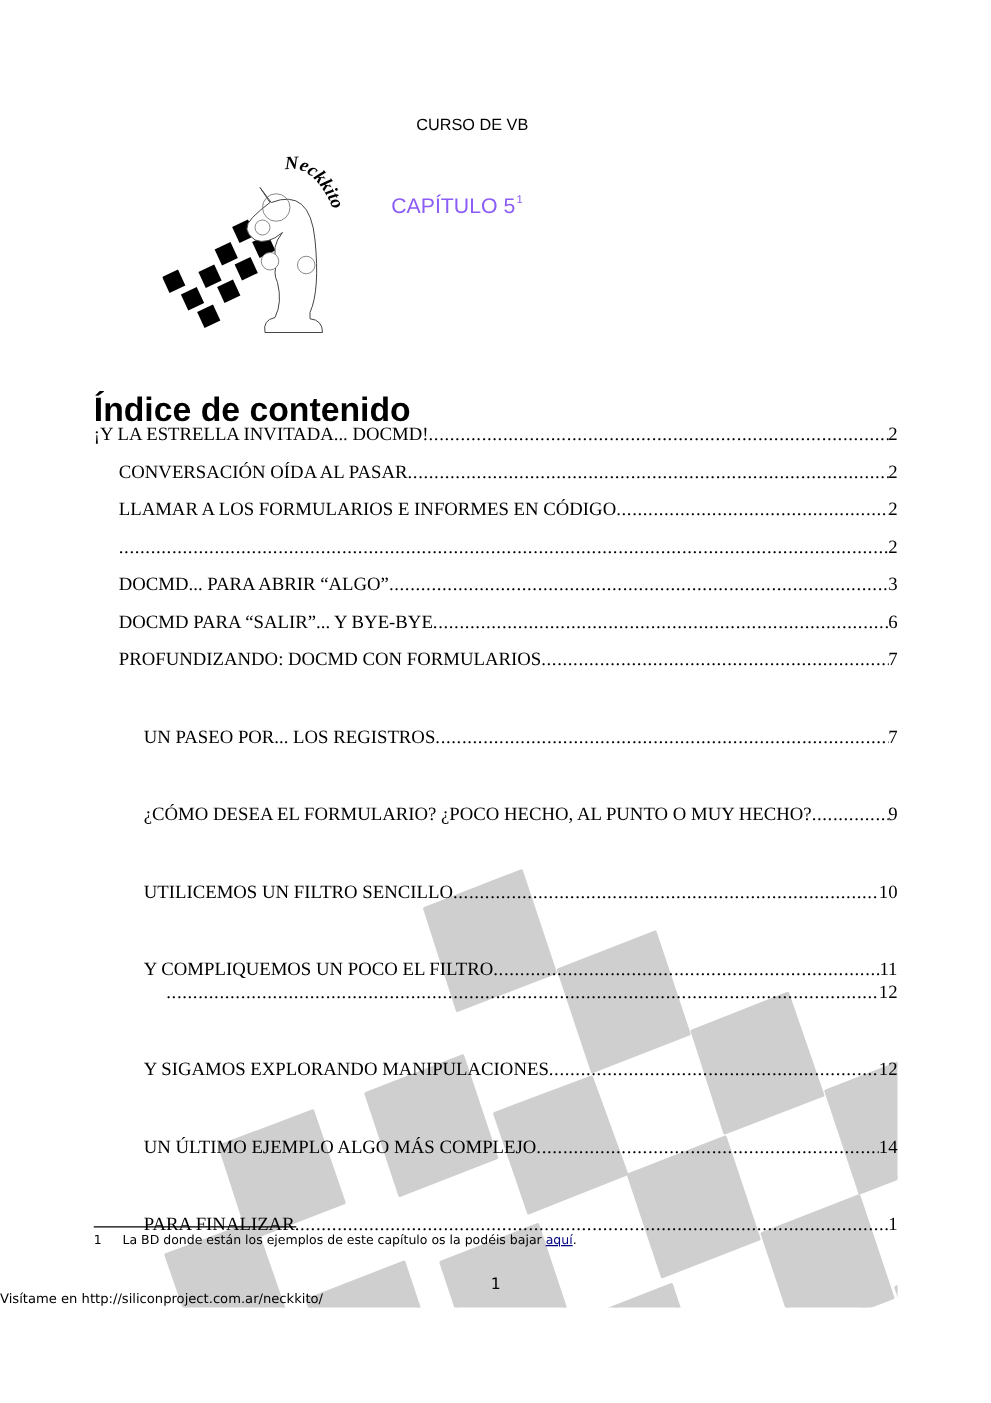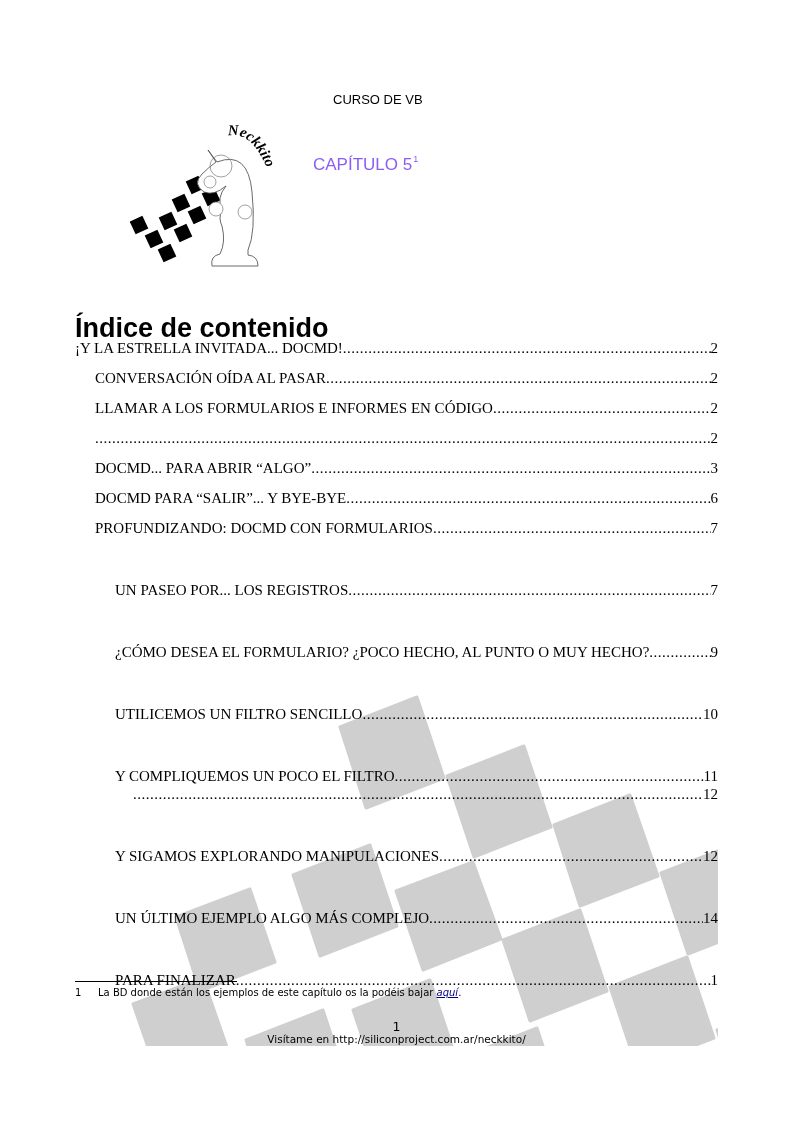--- a/index.html
+++ b/index.html
@@ -26,24 +26,24 @@
   .toc-row .dots::before { content: ".............................................................................................................................................................................................................................................."; }
   .toc-row .p { flex: 0 0 auto; text-align: right; }
   .lvl1 { padding-left: 0; }
   .lvl2 { padding-left: 20px; margin-top: 12px; }
   .lvl3 { padding-left: 40px; margin-top: 44px; }
   .lvl4 { padding-left: 58px; }
 
   .fn-rule { left: 75px; top: 981px; width: 162px; height: 0; border-top: 1px solid #000; }
   .footnote { left: 75px; top: 987px; font-size: 10px; color: #000; white-space: nowrap; }
   .footnote .num { display: inline-block; width: 23px; }
-  .footnote a { color: #000080; text-decoration: underline; font-style: italic; }
+  .footnote a { color: #000080; text-decoration: underline; }
 
   .page-num { left: 0; width: 793px; top: 1019px; text-align: center; font-size: 12.5px; color: #000; }
-  .footer-url { left: 0; width: 793px; top: 1033px; text-align: center; font-size: 10.5px; color: #000; }
+  .footer-url { left: 0; width: 793px; top: 1033px; font-size: 10.5px; color: #000; }
 </style>
 </head>
 <body>
 
 <div class="page">
 
   <svg class="watermark" viewBox="0 0 793 1122" width="793" height="1122">
     <defs>
       <clipPath id="wmclip">
           <rect x="120" y="690" width="598" height="356"></rect>

